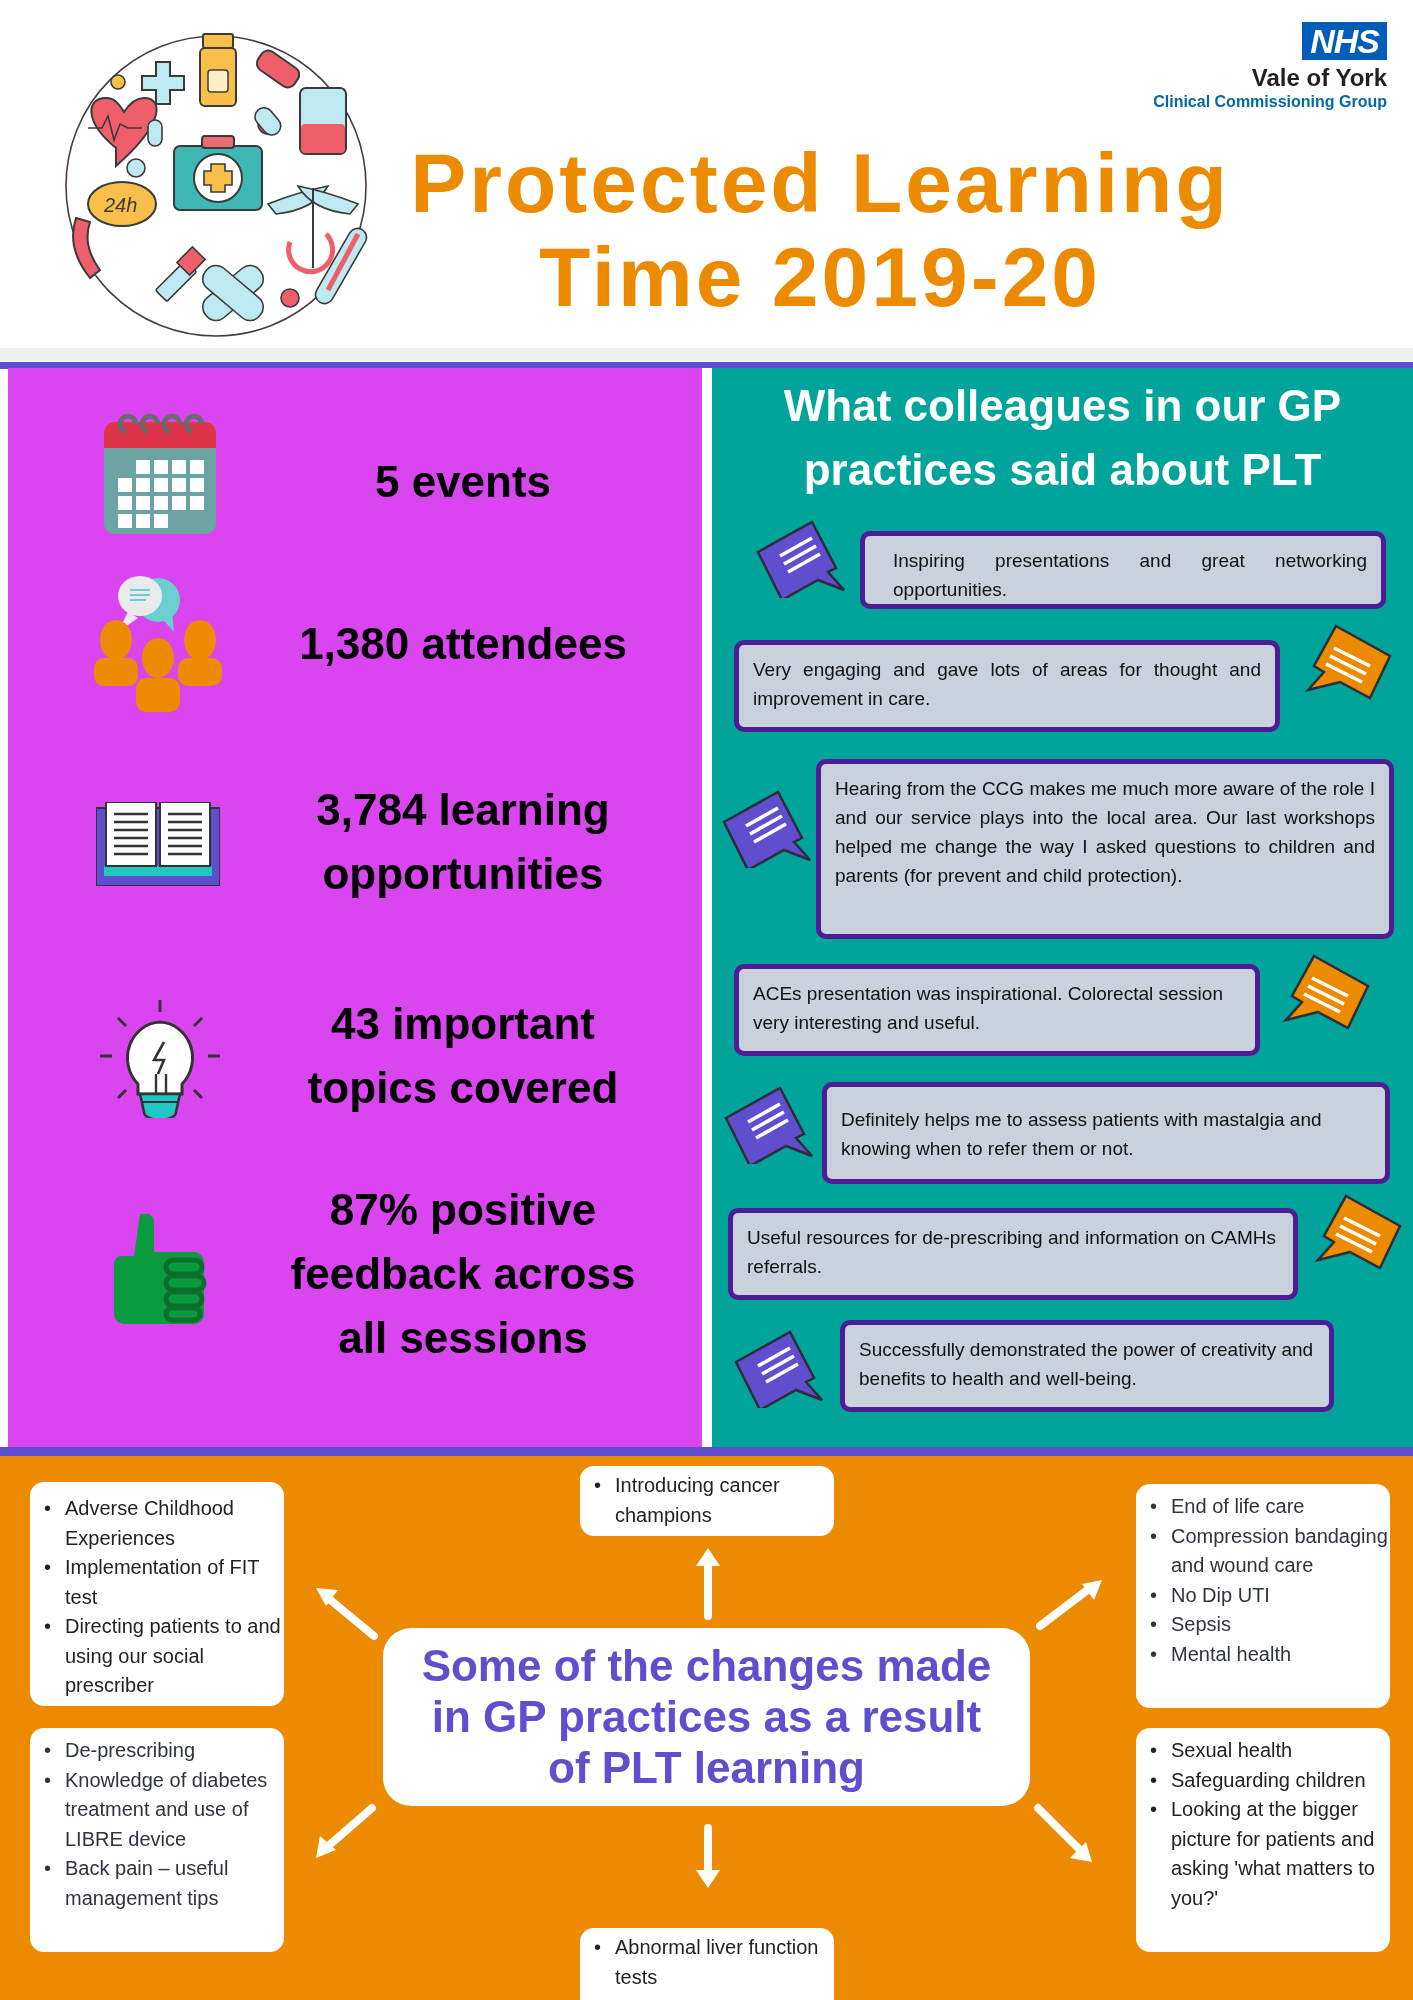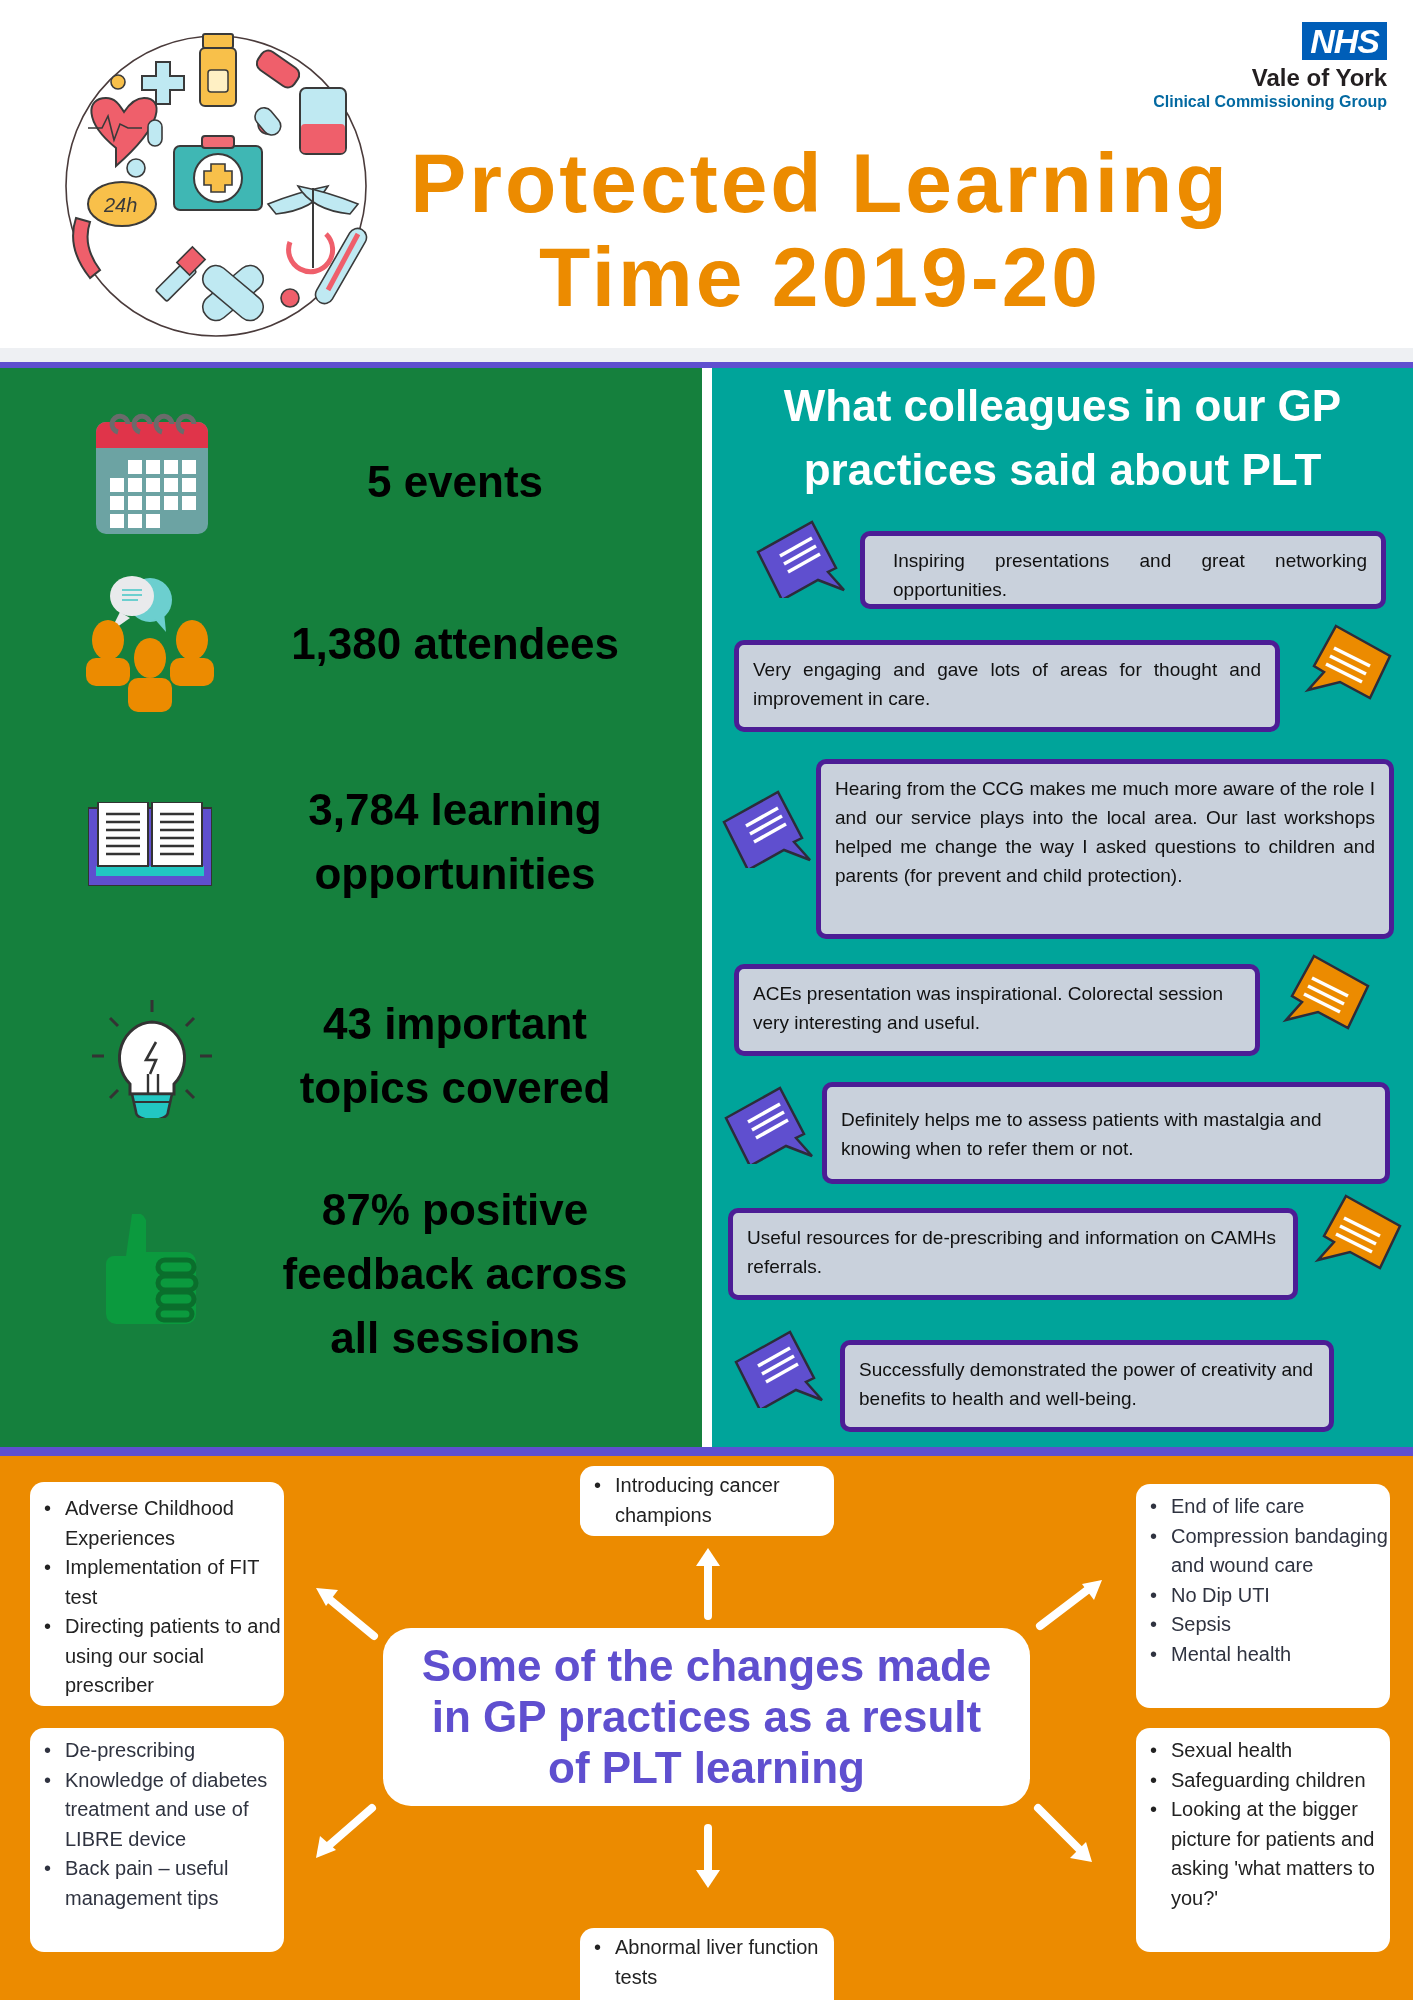--- a/index.html
+++ b/index.html
@@ -14,21 +14,21 @@
              font-size: 34px; line-height: 38px; padding: 0 8px; letter-spacing: -1px; }
   .nhs-org { font-size: 24px; color: #231f20; font-weight: bold; margin-top: 4px; line-height: 28px; }
   .nhs-sub { font-size: 16px; color: #0369a1; font-weight: bold; line-height: 20px; }
   .page-title { position: absolute; left: 380px; top: 136px; width: 880px; text-align: center;
                 color: #ec8b00; font-weight: bold; font-size: 84px; line-height: 94px; letter-spacing: 3px; }
 
   .header-band { position: absolute; left: 0; top: 348px; width: 1413px; height: 14px; background: #eef0f3; }
   .purple-line { position: absolute; left: 0; width: 1413px; height: 7px; background: #5f4fcf; }
 
   
-  .stats-panel { position: absolute; left: 0; top: 368px; width: 702px; height: 1079px; background: #15803d; }
+  .stats-panel { position: absolute; left: 8px; top: 368px; width: 702px; height: 1079px; background: #d946ef; }
   .panel-gap { position: absolute; left: 702px; top: 368px; width: 10px; height: 1079px; background: #ffffff; }
   .stat { position: absolute; left: 0; width: 702px; }
   .stat-icon { position: absolute; left: 85px; }
   .stat-text { position: absolute; left: 250px; width: 410px; text-align: center; font-weight: bold;
                font-size: 44px; line-height: 64px; color: #000; }
 
   
   .quotes-panel { position: absolute; left: 712px; top: 368px; width: 701px; height: 1079px; background: #00a49a; }
   .quotes-title { position: absolute; left: 0; top: 6px; width: 701px; text-align: center; color: #ffffff;
                   font-weight: bold; font-size: 44px; line-height: 64px; }
@@ -324,21 +324,21 @@
   </svg>
 
   <svg class="bubble" style="left:20px;top:960px;" viewBox="0 0 96 80">
     <path d="M4 34 L58 4 L82 50 L74 54 L90 72 L64 62 L28 82 Z" fill="#5f4fcf" stroke="#2c2c3a" stroke-width="2.5"></path>
     <g stroke="#fff" stroke-width="3.5">
         <line x1="26" y1="38" x2="58" y2="20"></line>
         <line x1="30" y1="46" x2="62" y2="28"></line>
         <line x1="34" y1="54" x2="66" y2="36"></line>
       </g>
   </svg>
-  <div class="quote-box" style="left:128px;top:952px;width:494px;height:92px;text-align:left;margin-top:20px;">
+  <div class="quote-box" style="left:128px;top:952px;width:494px;height:92px;text-align:left;">
     <span>Successfully demonstrated the power of creativity and benefits to health and well-being.</span>
   </div>
 </div>
 
 <div class="purple-line" style="top:1447px;height:9px;"></div>
 
 <div class="changes-section">
 
   <svg class="arrows" viewBox="0 0 1413 544">
     <g stroke="#ffffff" stroke-width="8" stroke-linecap="round" fill="none">

